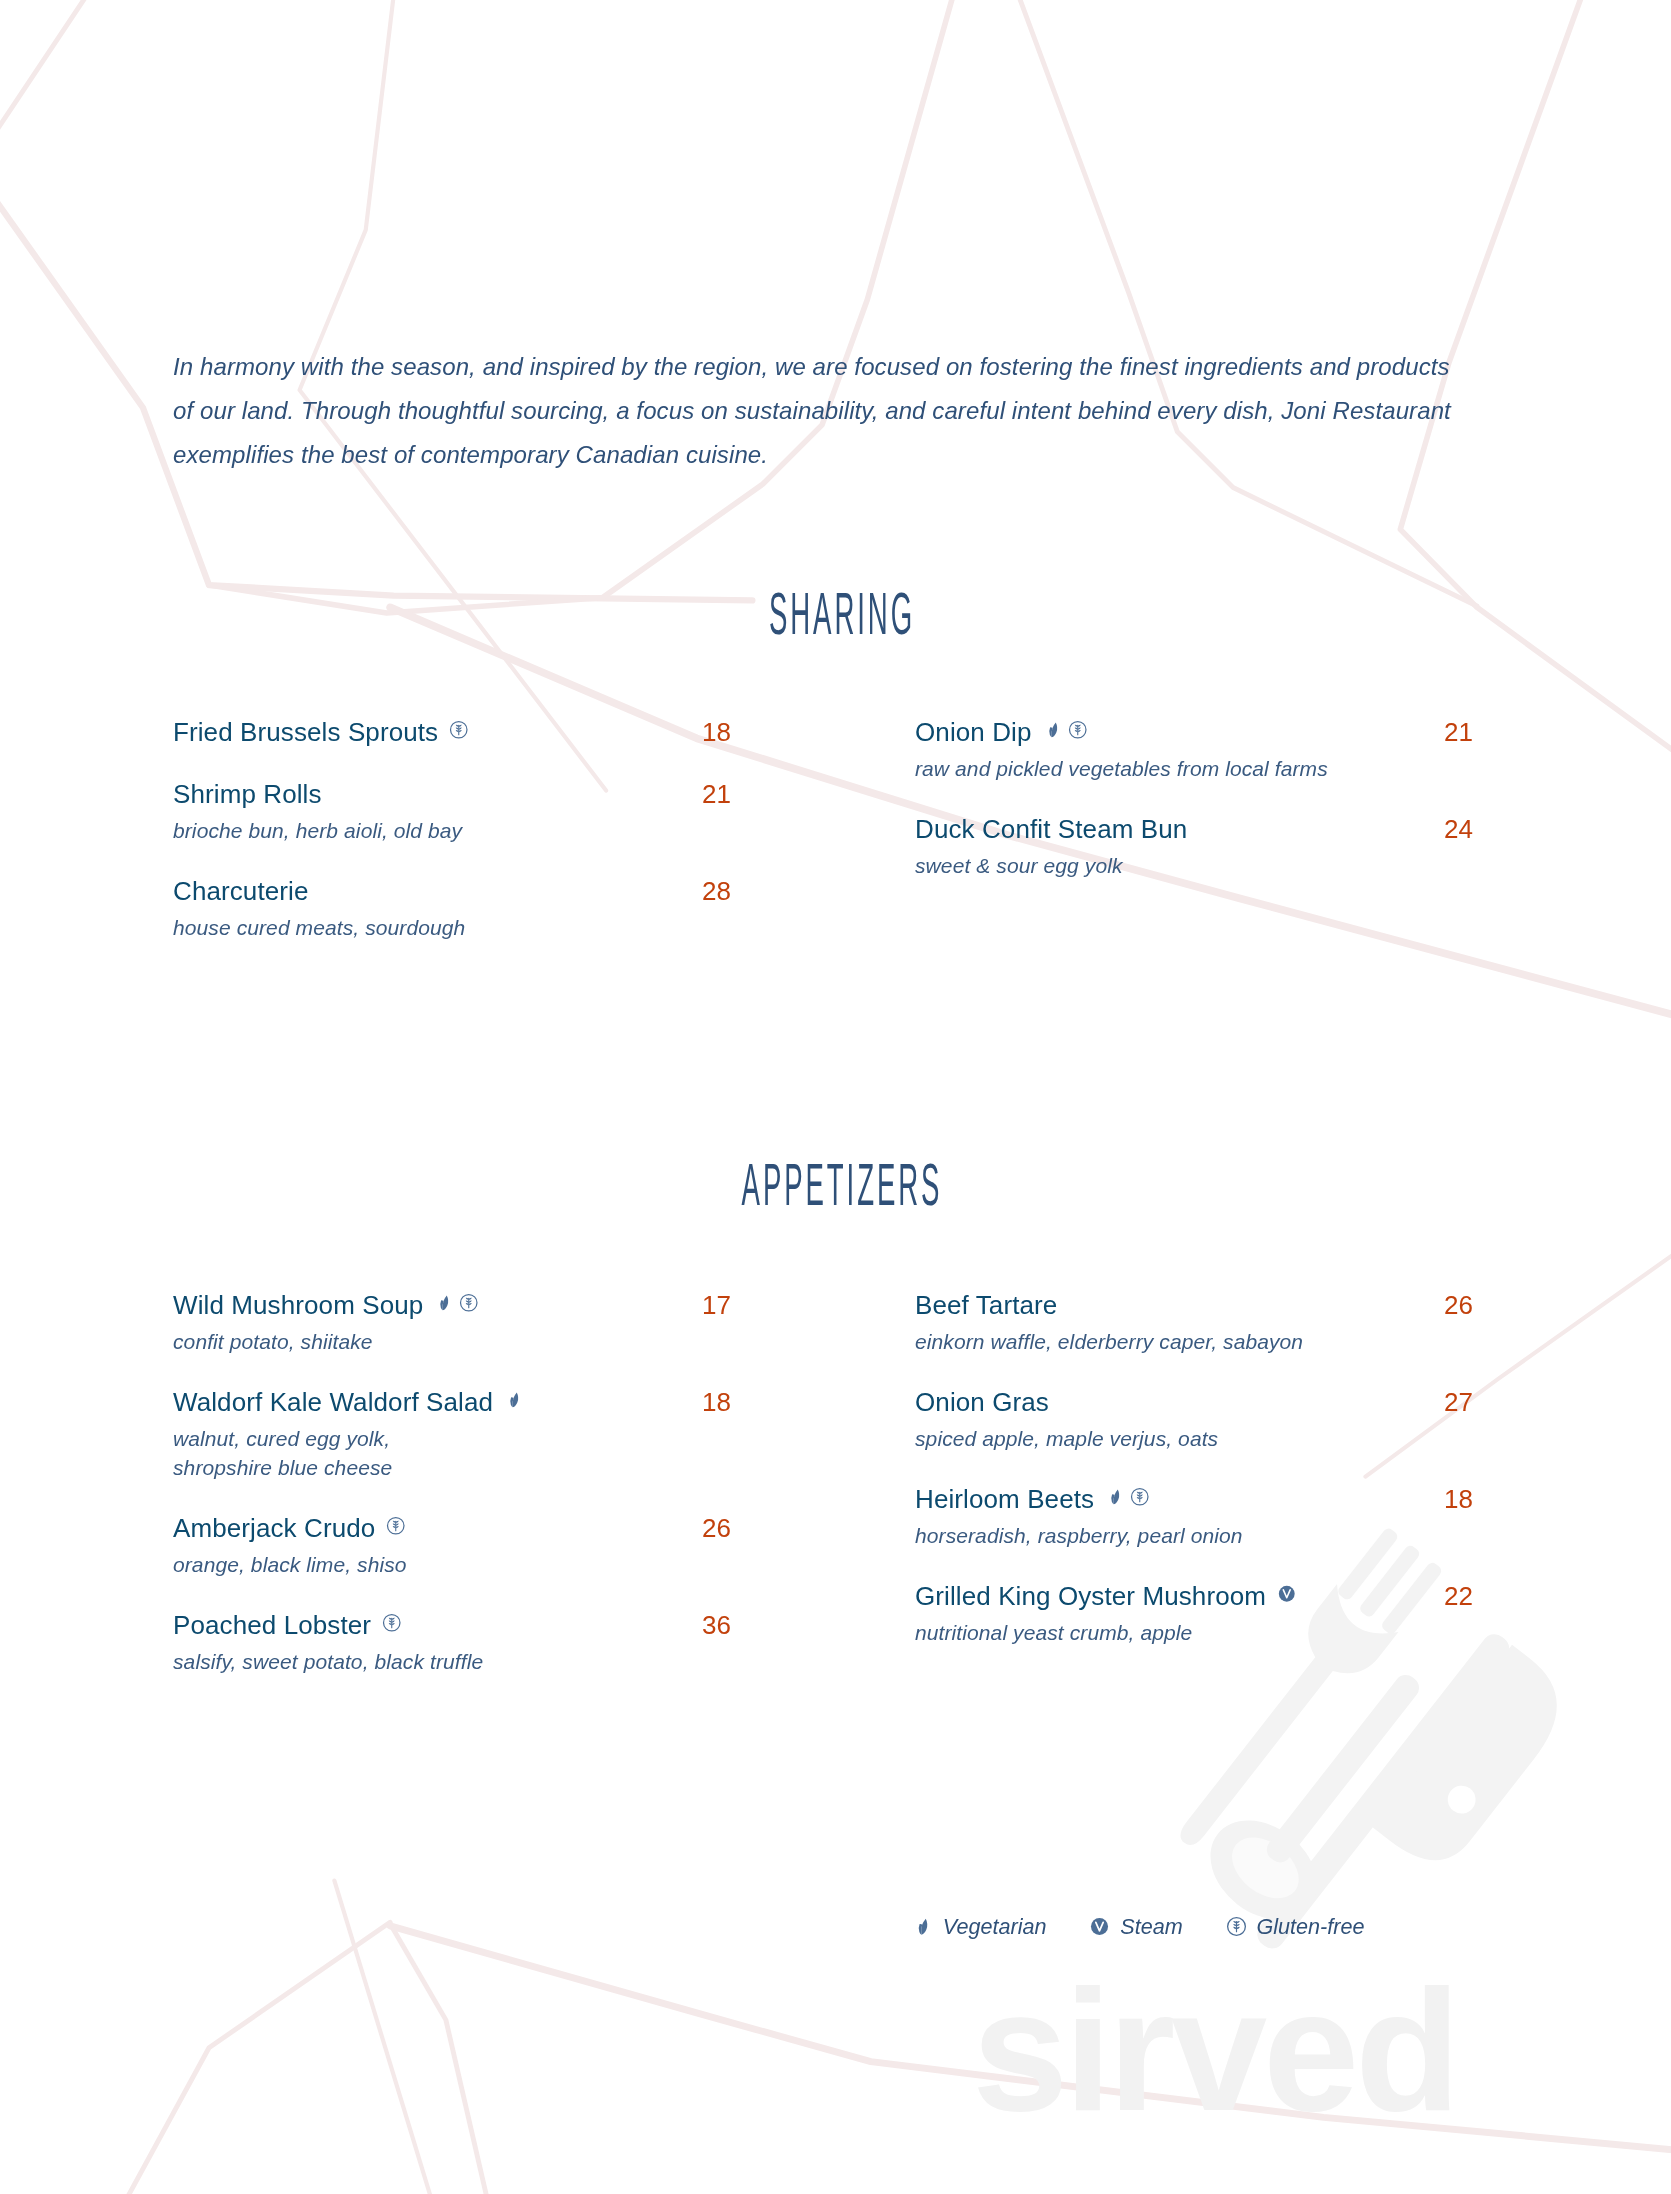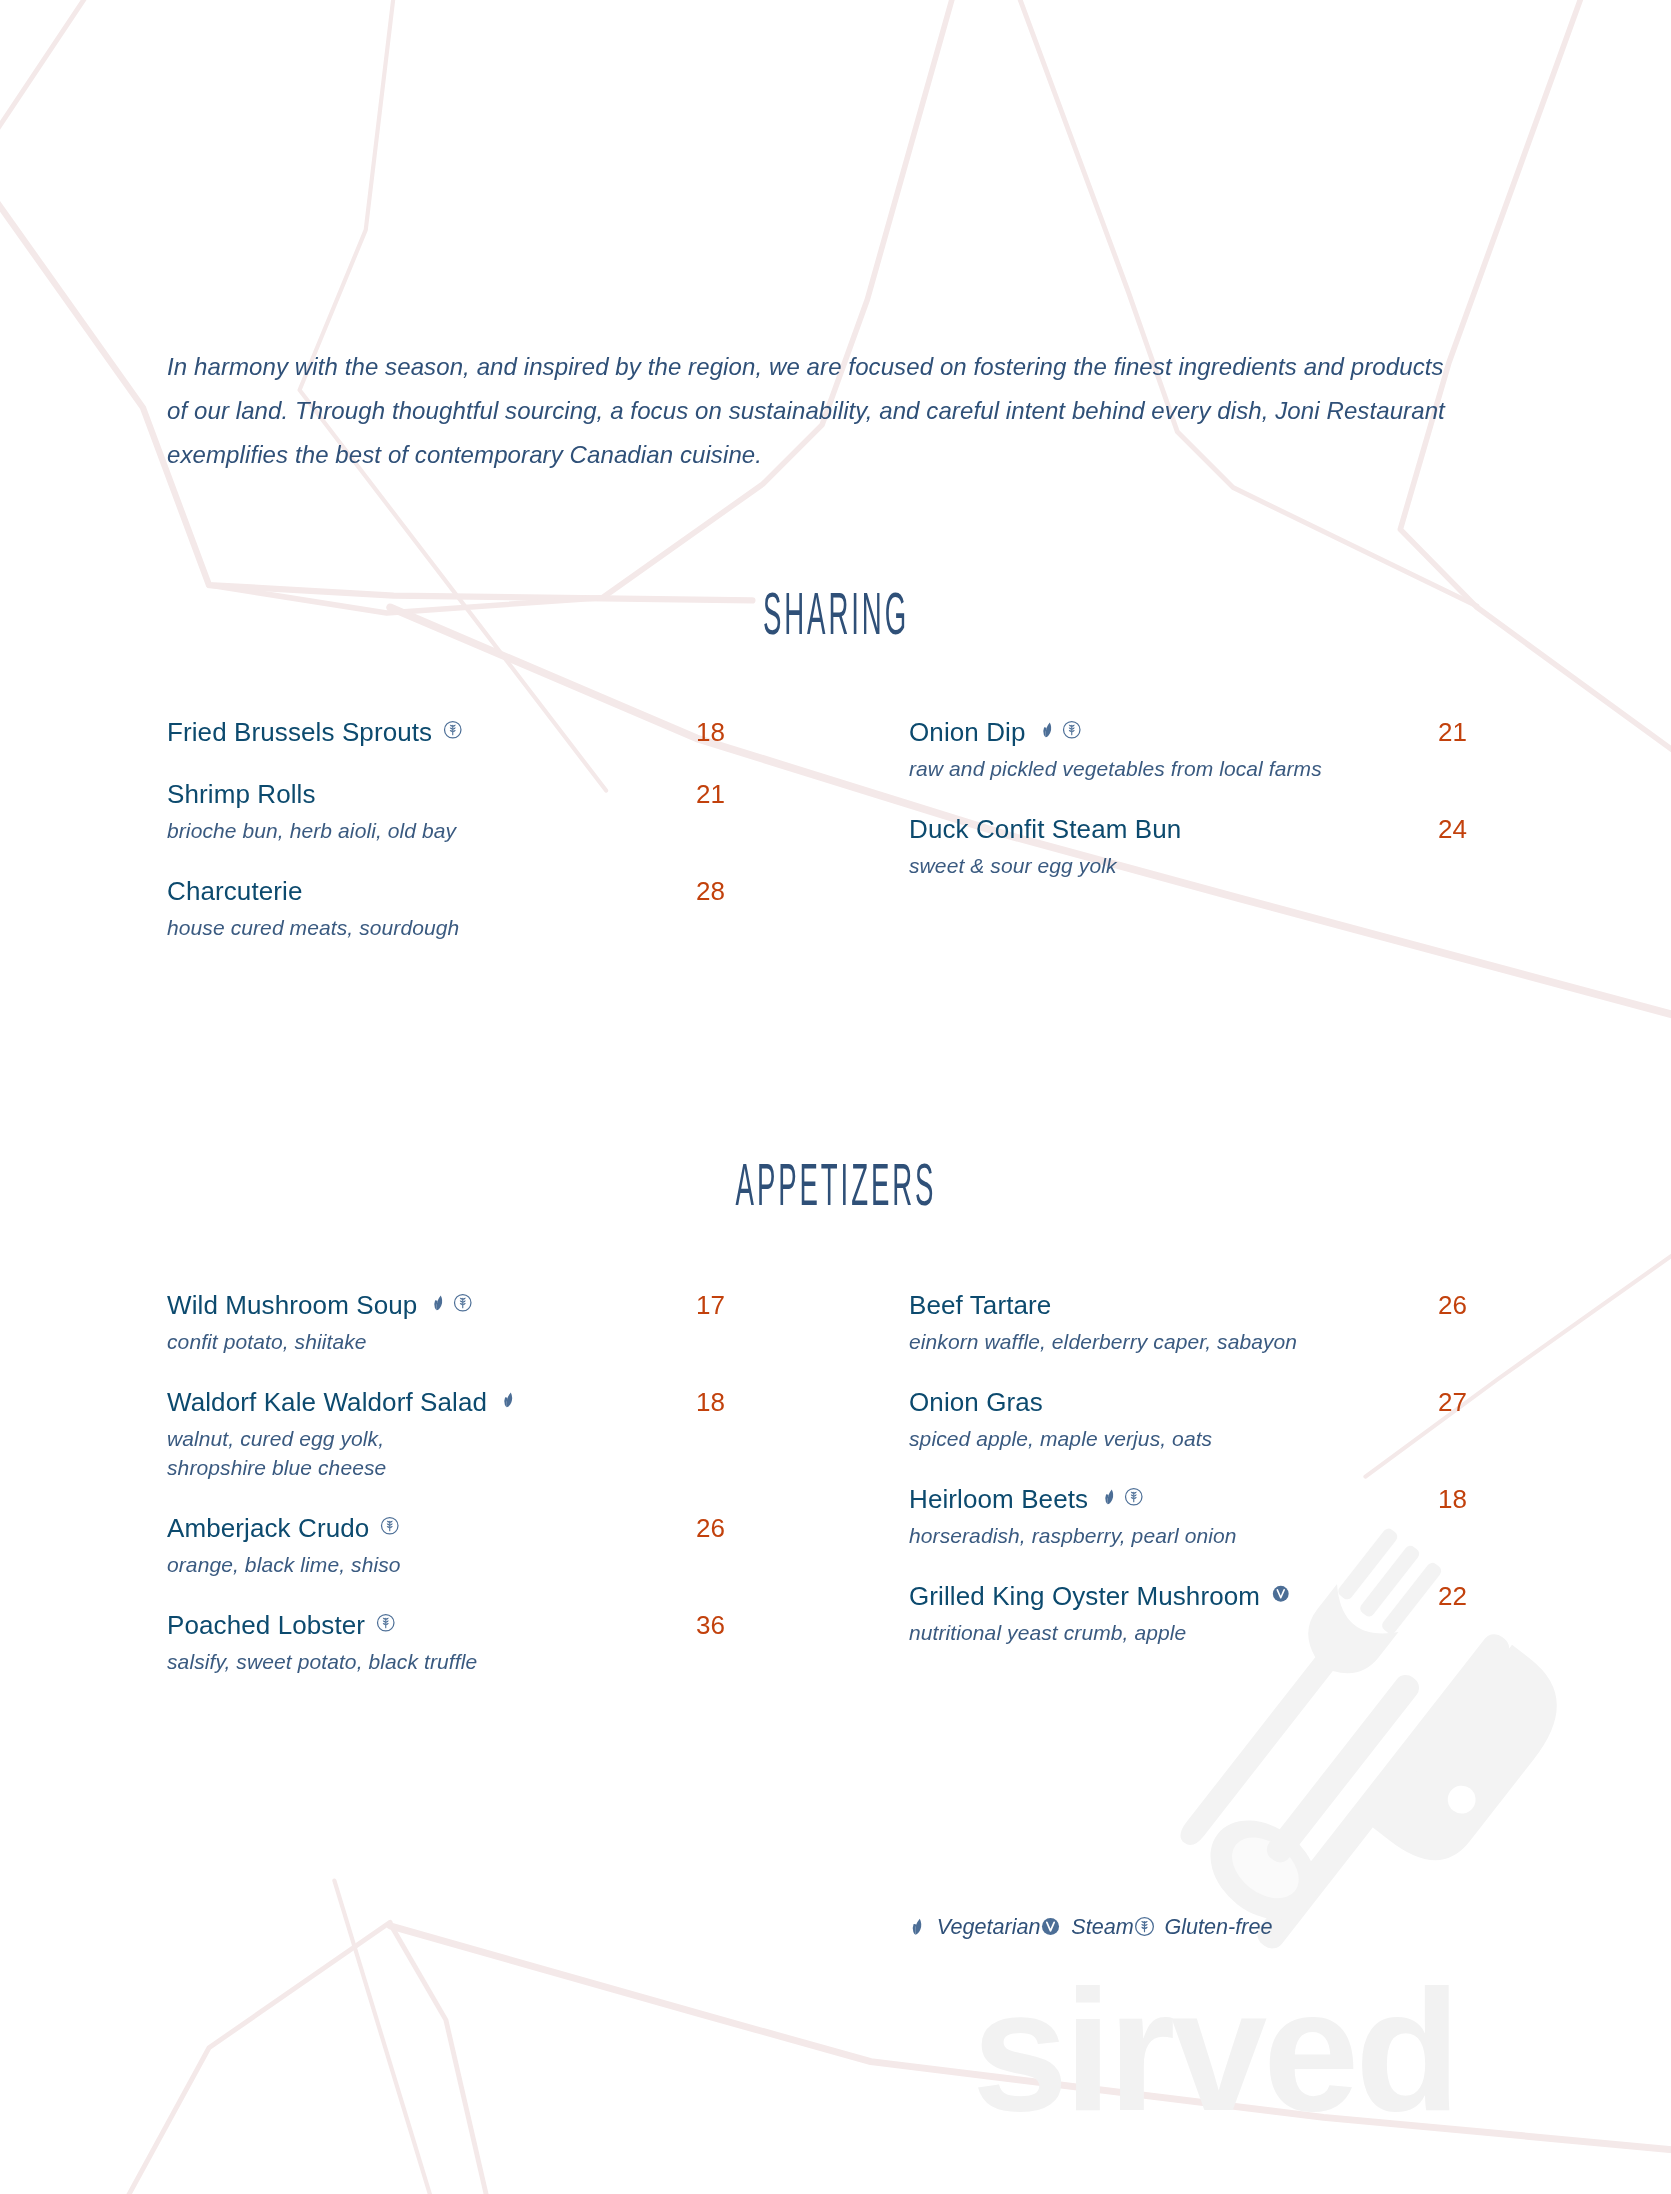--- a/index.html
+++ b/index.html
@@ -11,20 +11,21 @@
     font-family: "Liberation Sans", sans-serif;
   }
 
   #page {
     position: relative;
     width: 1672px;
     height: 2194px;
     overflow: hidden;
     background: #ffffff;
     color: #2f5078;
+    padding-left: 6px;
   }
 
   
   .bg-deco {
     position: absolute;
     inset: 0;
     width: 1672px;
     height: 2194px;
     pointer-events: none;
     z-index: 0;
@@ -149,20 +150,21 @@
   .dicon { display: inline-block; line-height: 0; }
   .dicon svg { display: block; }
 
   
   .legend {
     position: absolute;
     left: 906px;
     top: 1916px;
     display: flex;
     align-items: center;
+    gap: 43px;
     z-index: 2;
   }
   .legend-entry {
     display: flex;
     align-items: center;
     gap: 9.8px;
   }
   .legend-label {
     font-style: italic;
     font-size: 21.6px;

